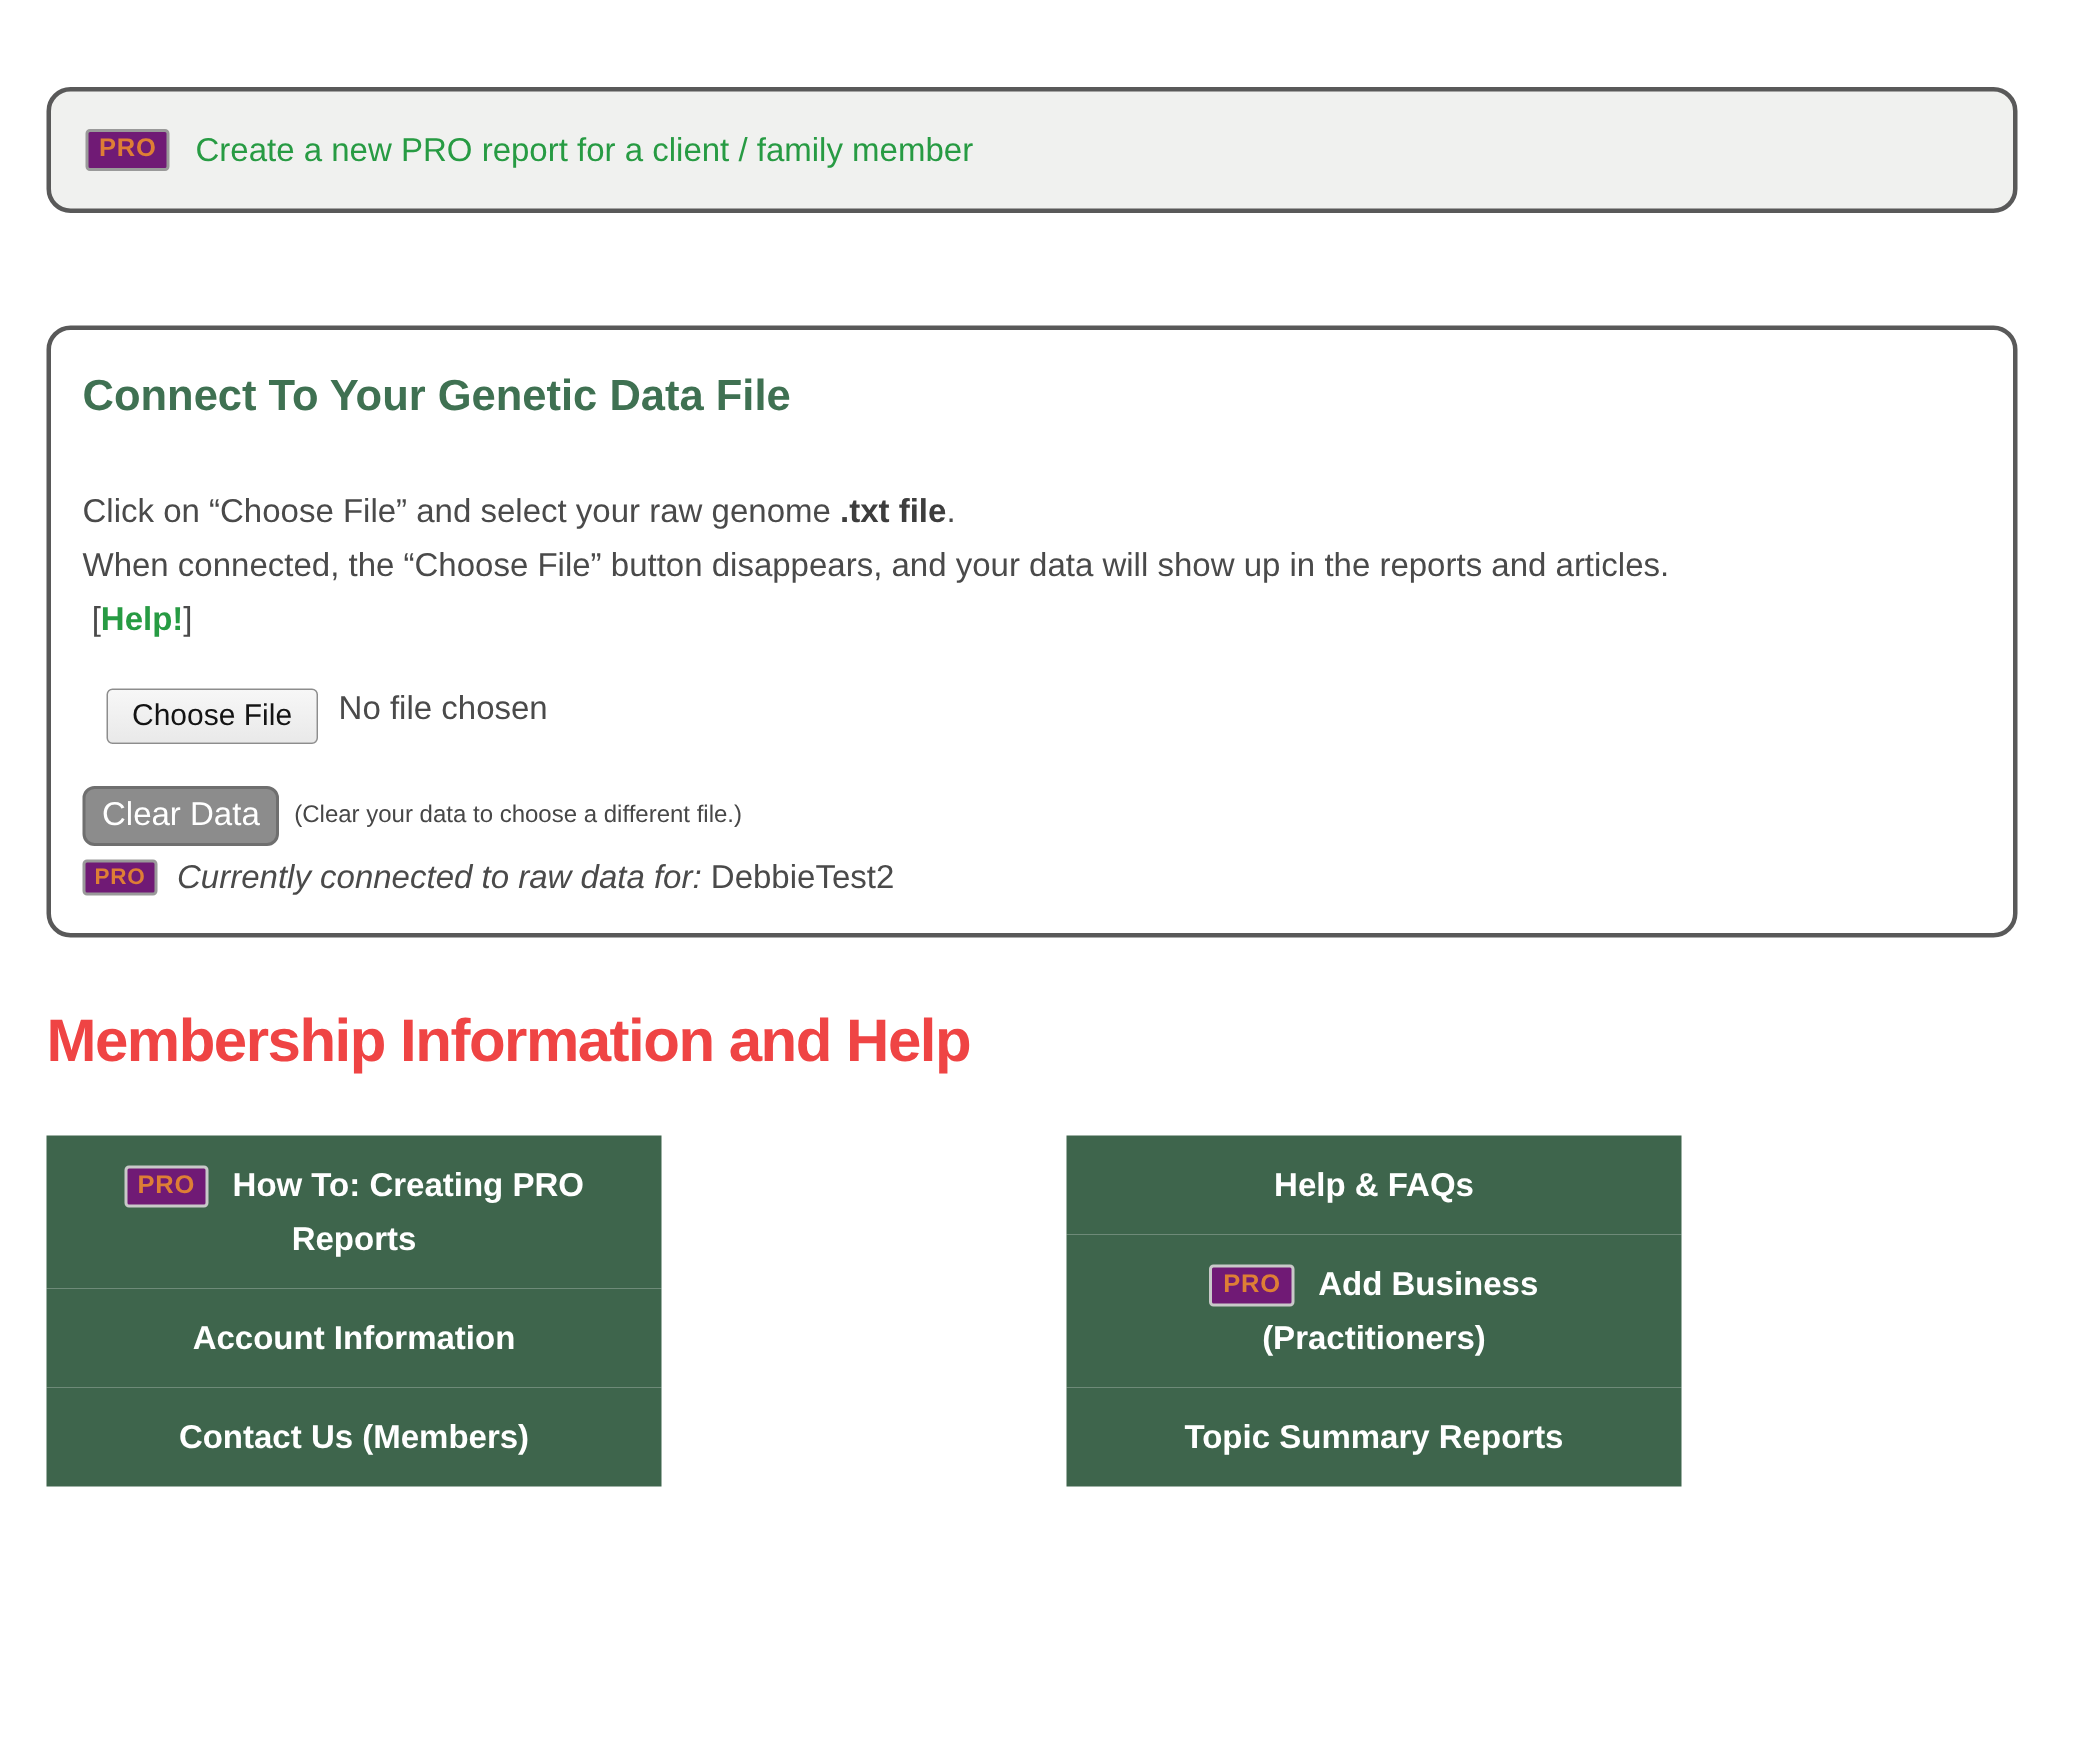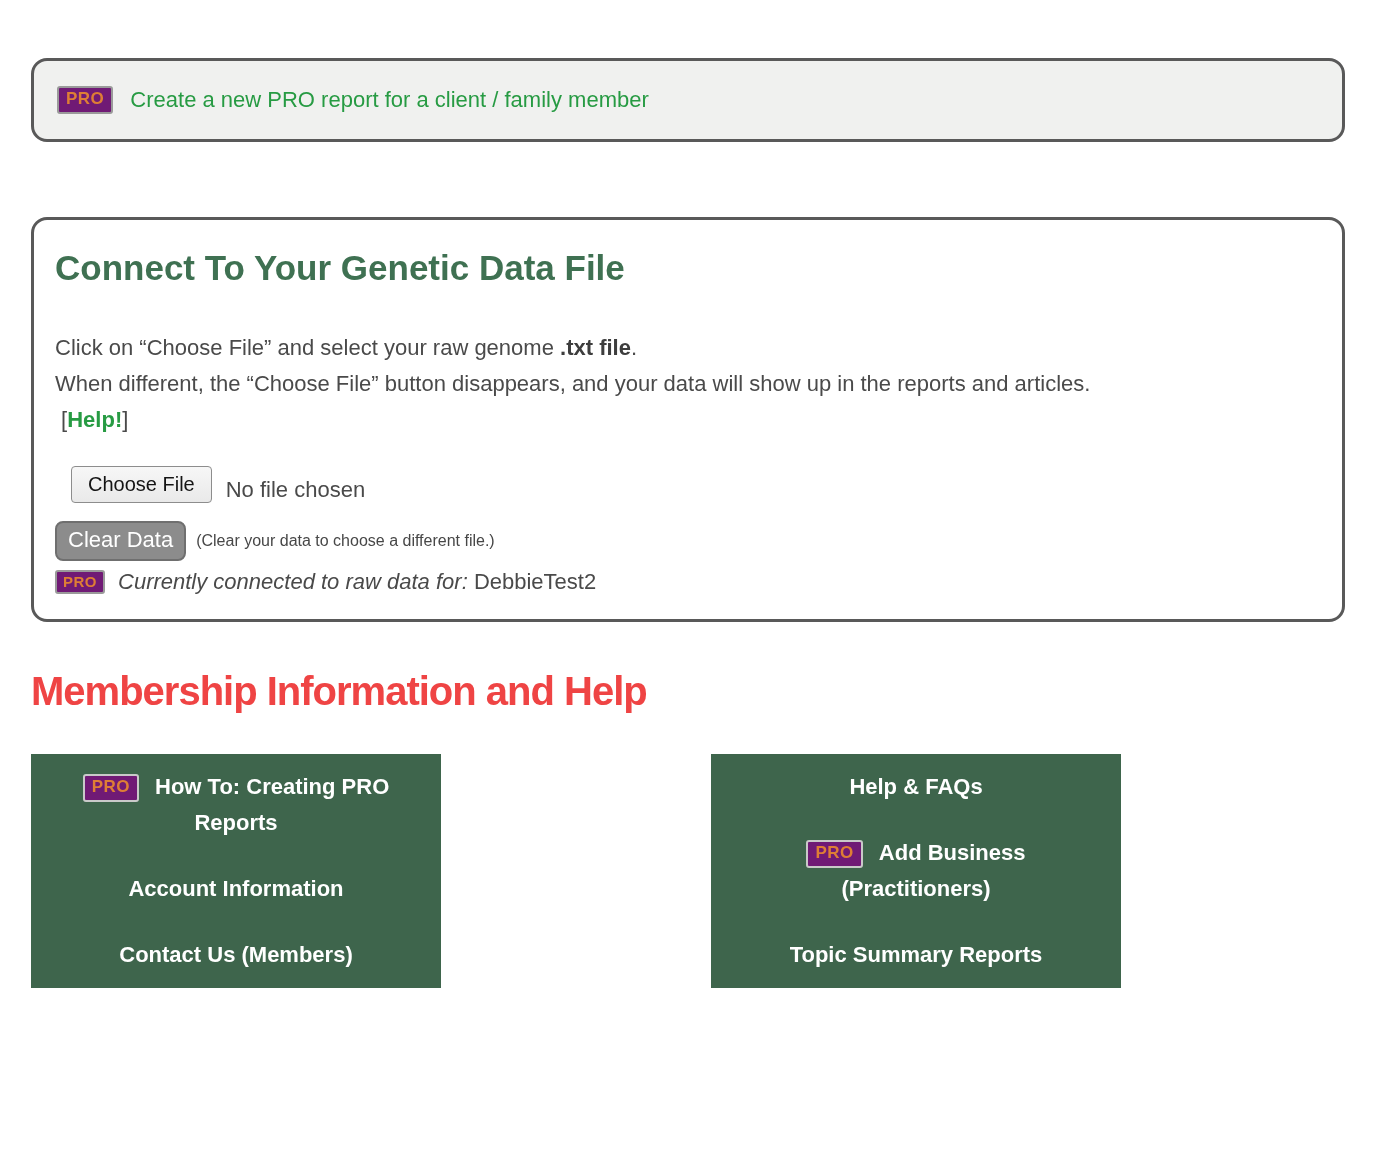--- a/index.html
+++ b/index.html
@@ -59,59 +59,59 @@
 
   
   .connect-box {
     margin-top: 75px;
     border: 3px solid #595959;
     border-radius: 16px;
     background: #ffffff;
     padding: 28px 24px 24px 21px;
   }
   .connect-heading {
-    font-size: 35px;
+    font-size: 29px;
     font-weight: 700;
     color: #3f7152;
     margin-bottom: 42px;
   }
   .connect-instructions {
     font-size: 22px;
     line-height: 36px;
     color: #4a4a4a;
   }
   .connect-instructions .bold { font-weight: 700; color: #3d3d3d; text-align: center; }
   .help-line .bracket { white-space: pre; }
   .help-link {
     color: #279b43;
     font-weight: 700;
     text-decoration: none;
     cursor: pointer;
   }
   .file-row {
     margin-top: 28px;
     display: flex;
-    align-items: flex-end;
+    align-items: flex-start;
     gap: 14px;
     padding-left: 16px;
   }
   .choose-file-btn {
     font-family: "Liberation Sans", "DejaVu Sans", sans-serif;
     font-size: 20px;
     color: #141414;
     background: linear-gradient(#f7f7f7, #e9e9e9);
     border: 1px solid #8d8d8d;
     border-radius: 4px;
     padding: 6px 16px;
     height: 37px;
     cursor: pointer;
   }
   .no-file-text { font-size: 22px; color: #4a4a4a; }
   .clear-row {
-    margin-top: 18px;
+    margin-top: 28px;
     display: flex;
     align-items: center;
     gap: 10px;
   }
   .clear-data-btn {
     font-family: "Liberation Sans", "DejaVu Sans", sans-serif;
     font-size: 22px;
     color: #ffffff;
     background: #8c8c8c;
     border: 2px solid #6f6f6f;
@@ -171,21 +171,21 @@
   <div class="banner-box">
     <span class="pro-badge">PRO</span>
     <a class="banner-link">Create a new PRO report for a client / family member</a>
   </div>
 
   <div class="connect-box">
     <div class="connect-heading">Connect To Your Genetic Data File</div>
 
     <div class="connect-instructions">
       <span>Click on “Choose File” and select your raw genome </span><span class="bold">.txt file</span><span>.</span><br>
-      <span>When different, the “Choose File” button disappears, and your data will show up in the reports and articles.</span><br>
+      <span>When connected, the “Choose File” button disappears, and your data will show up in the reports and articles.</span><br>
       <span class="help-line"><span class="bracket"> [</span><a class="help-link">Help!</a><span class="bracket">]</span></span>
     </div>
 
     <div class="file-row">
       <button class="choose-file-btn">Choose File</button>
       <span class="no-file-text">No file chosen</span>
     </div>
 
     <div class="clear-row">
       <button class="clear-data-btn">Clear Data</button>

